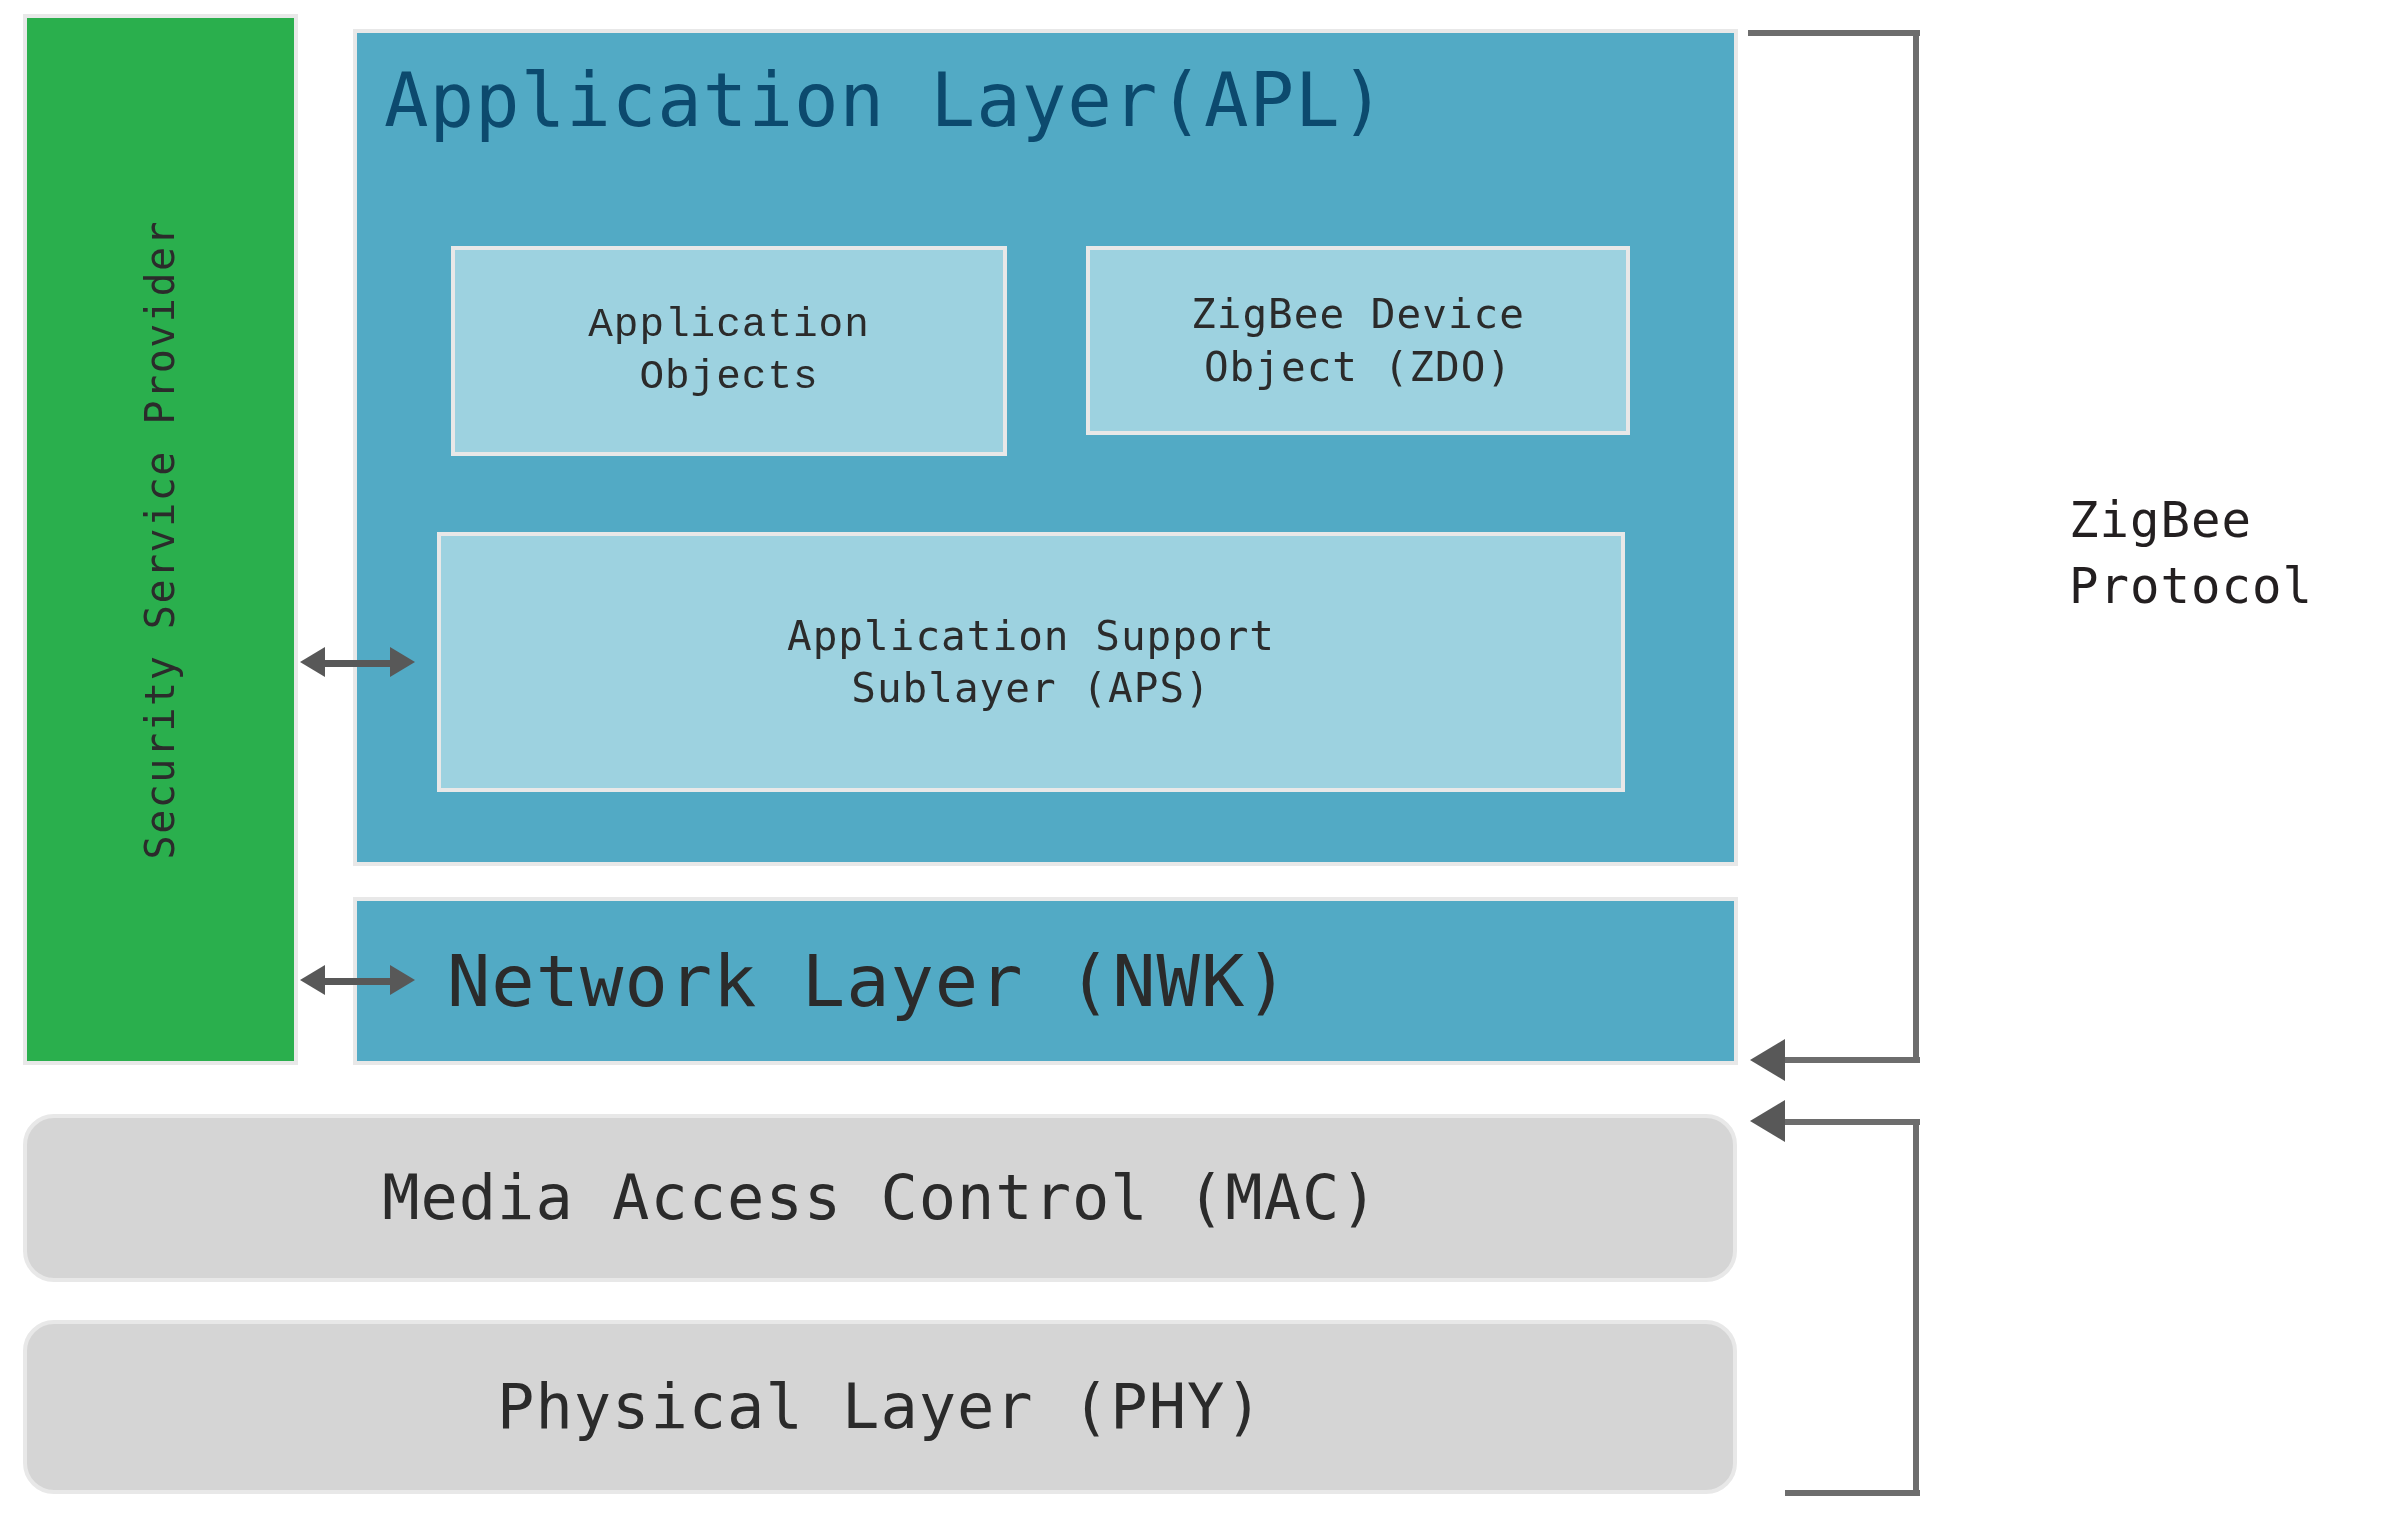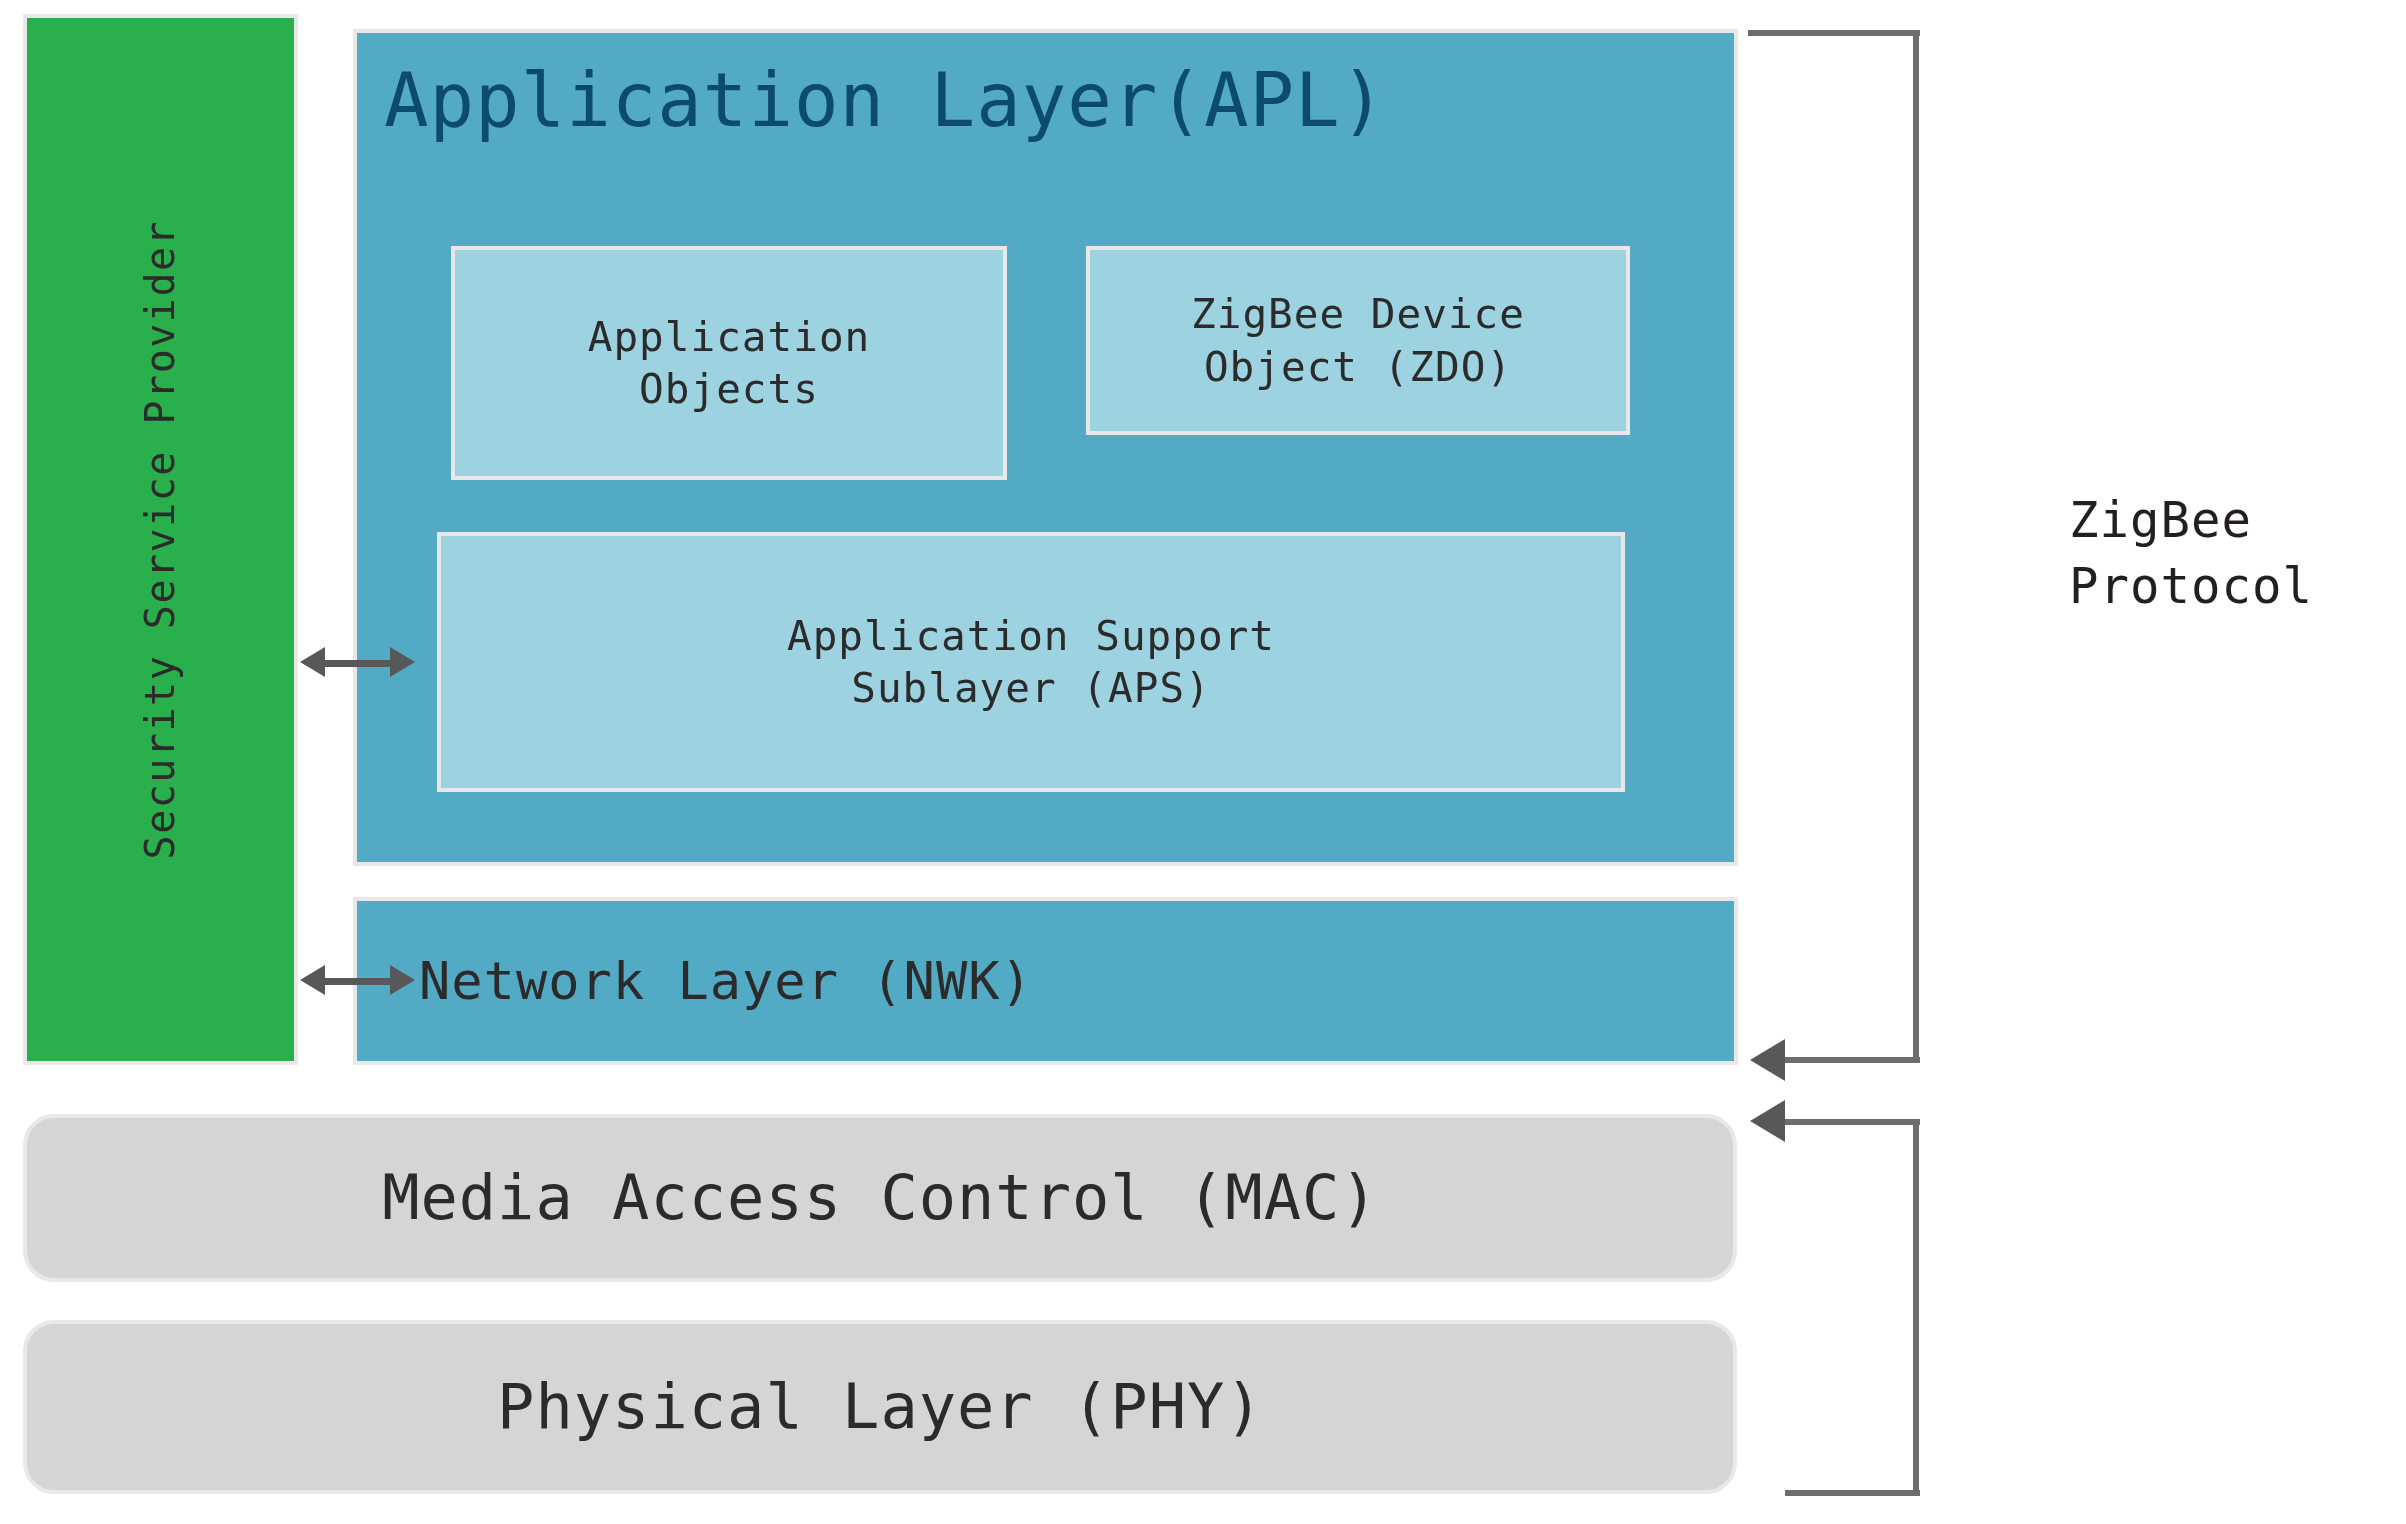--- a/index.html
+++ b/index.html
@@ -75,21 +75,22 @@
   .inner {
     background: #9dd2e0;
     font-size: 41px;
     letter-spacing: 1px;
     color: #2b2b2b;
   }
   #app-objects {
     left: 94px;
     top: 213px;
     width: 556px;
-    height: 234px;
+    height: 210px;
+    font-family: Liberation Mono, monospace;
   }
   #zdo-box {
     left: 729px;
     top: 213px;
     width: 544px;
     height: 189px;
   }
   #aps-box {
     left: 80px;
     top: 499px;
@@ -98,22 +99,22 @@
   }
 
   
   #nwk-box {
     left: 353px;
     top: 897px;
     width: 1385px;
     height: 168px;
     background: #52aac5;
     justify-content: flex-start;
-    padding-left: 62px;
-    font-size: 52px;
+    padding-left: 90px;
+    font-size: 72px;
     letter-spacing: 1px;
     color: #2b2b2b;
   }
 
   
   .gray {
     left: 23.4px;
     width: 1714px;
     background: #d5d5d5;
     font-size: 62px;

